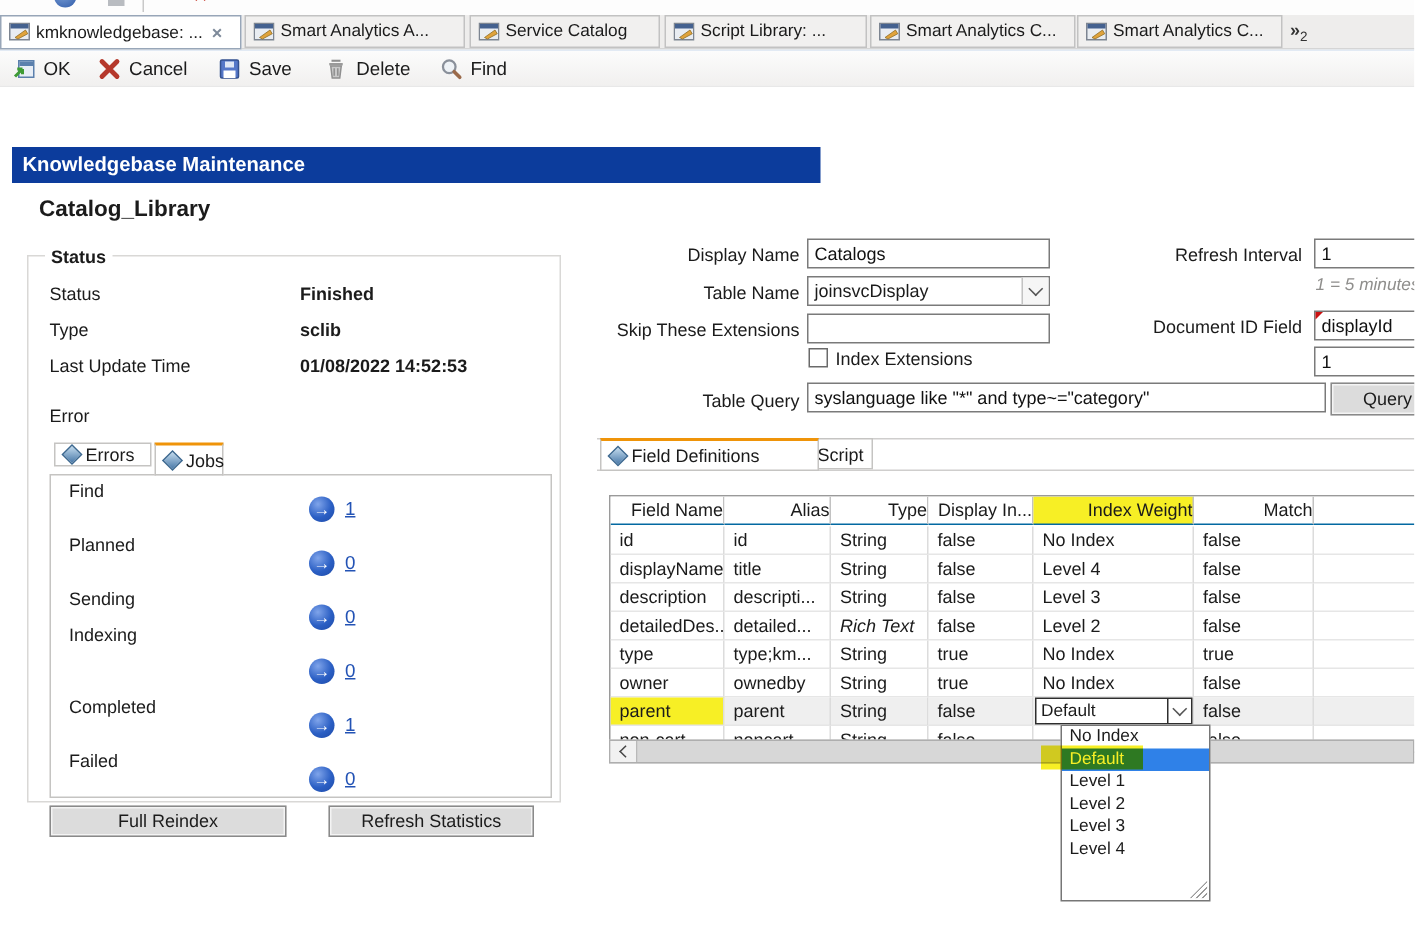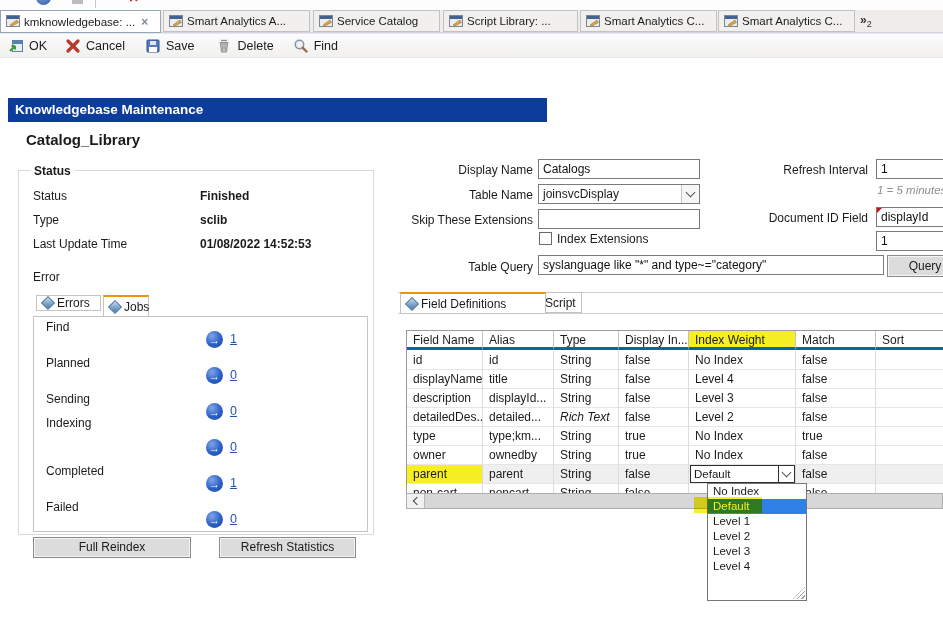--- a/index.html
+++ b/index.html
@@ -63,21 +63,21 @@
   .chev{width:6px;height:6px;border-right:1.6px solid #555;border-bottom:1.6px solid #555;
         transform:rotate(45deg);margin-top:-3px;}
   .checkbox{position:absolute;width:13px;height:13px;border:1px solid #6a6a6a;background:#fff;box-sizing:border-box;}
   .hint{position:absolute;font-style:italic;color:#8f8e8c;font-size:11.5px;white-space:nowrap;}
   .reqmark{position:absolute;width:0;height:0;border-left:5px solid #cc1111;border-bottom:5px solid transparent;z-index:4;}
   
   .fdline{position:absolute;height:1px;background:#cfcecd;}
   #fd-table{left:406px;top:330px;width:537px;height:172px;border:1px solid #9a9a9a;border-right:none;
             box-sizing:border-box;overflow:hidden;background:#fff;}
   .hcell{position:absolute;height:19px;line-height:19px;padding-left:6px;box-sizing:border-box;
-         border-right:1px solid #c2c2c2;border-bottom:3px solid #0369a1;background:#fff;white-space:nowrap;overflow:hidden;}
+         border-right:1px solid #c2c2c2;border-bottom:1px solid #0369a1;background:#fff;white-space:nowrap;overflow:hidden;text-align:right;}
   .cell{position:absolute;height:19px;line-height:18px;padding-left:6px;box-sizing:border-box;
         border-right:1px solid #dcdcdc;border-bottom:1px solid #e6e6e6;white-space:nowrap;overflow:hidden;}
   .selrow{background:#efefef;}
   .ylw{background:#f7ef25;}
   .gridcombo{position:absolute;box-sizing:border-box;border:1px solid #2e2e2e;background:#fff;height:18px;
              display:flex;align-items:center;font-size:11.5px;z-index:5;}
   .gridcombo .ctext{flex:1;padding-left:3px;}
   .gridcombo .carrow{background:#fff;border-left:1px solid #2e2e2e;width:15px;}
   #fd-hscroll{left:406px;top:493px;width:537px;height:16px;background:#d7d7d7;border:1px solid #aeaeae;
               box-sizing:border-box;z-index:10;}
@@ -307,21 +307,21 @@
       <div class="cell" style="left: 389px; top: 20px; width: 80px;">false</div>
       <div class="cell" style="left: 469px; top: 20px; width: 120px;"></div>
       <div class="cell" style="left: 0px; top: 39px; width: 76px;">displayName</div>
       <div class="cell" style="left: 76px; top: 39px; width: 71px;">title</div>
       <div class="cell" style="left: 147px; top: 39px; width: 65px;">String</div>
       <div class="cell" style="left: 212px; top: 39px; width: 70px;">false</div>
       <div class="cell" style="left: 282px; top: 39px; width: 107px;">Level 4</div>
       <div class="cell" style="left: 389px; top: 39px; width: 80px;">false</div>
       <div class="cell" style="left: 469px; top: 39px; width: 120px;"></div>
       <div class="cell" style="left: 0px; top: 58px; width: 76px;">description</div>
-      <div class="cell" style="left: 76px; top: 58px; width: 71px;">displayId...</div>
+      <div class="cell" style="left: 76px; top: 58px; width: 71px;">descripti...</div>
       <div class="cell" style="left: 147px; top: 58px; width: 65px;">String</div>
       <div class="cell" style="left: 212px; top: 58px; width: 70px;">false</div>
       <div class="cell" style="left: 282px; top: 58px; width: 107px;">Level 3</div>
       <div class="cell" style="left: 389px; top: 58px; width: 80px;">false</div>
       <div class="cell" style="left: 469px; top: 58px; width: 120px;"></div>
       <div class="cell" style="left: 0px; top: 77px; width: 76px;">detailedDes...</div>
       <div class="cell" style="left: 76px; top: 77px; width: 71px;">detailed...</div>
       <div class="cell" style="left: 147px; top: 77px; width: 65px; font-style: italic;">Rich Text</div>
       <div class="cell" style="left: 212px; top: 77px; width: 70px;">false</div>
       <div class="cell" style="left: 282px; top: 77px; width: 107px;">Level 2</div>

